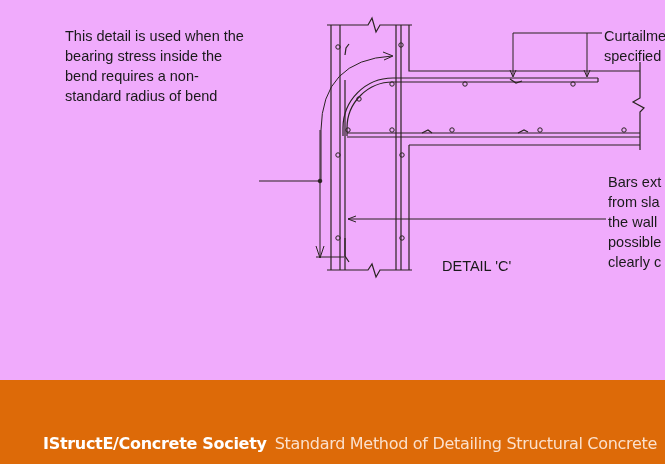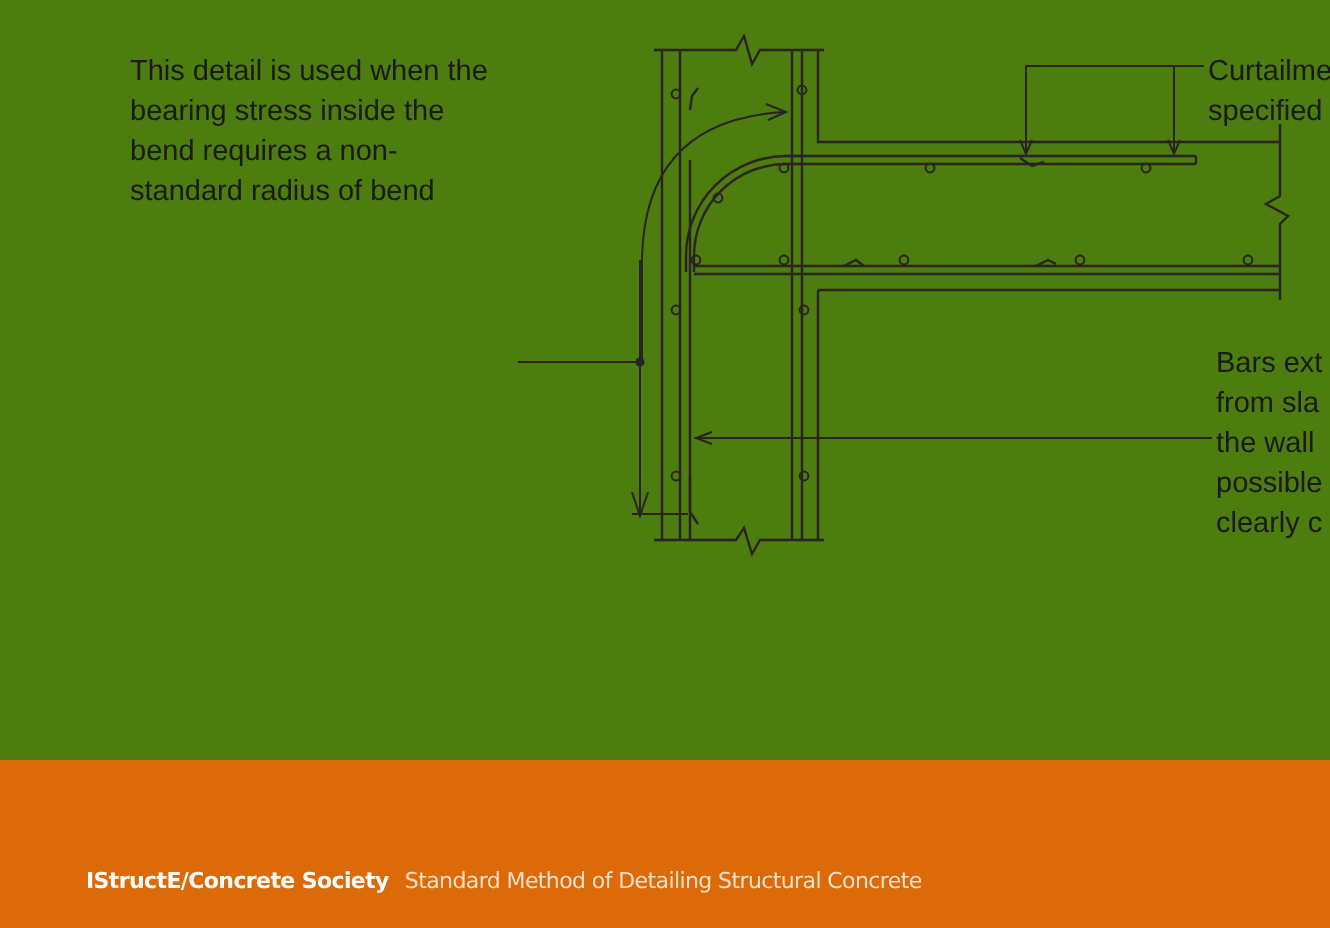--- a/index.html
+++ b/index.html
@@ -2,37 +2,37 @@
 <html><head>
   <meta charset="utf-8">
   <style>
     html, body { margin: 0; padding: 0; }
     body {
       width: 665px; height: 464px; overflow: hidden;
       background: #f7e2d1;
       font-family: "Liberation Sans", sans-serif;
       position: relative;
     }
-    .canvas { position: absolute; left: 0; top: 0; width: 665px; height: 380px; background: #4d7c0f; }
+    .canvas { position: absolute; left: 0; top: 0; width: 665px; height: 380px; background: #f0abfc; }
     .note {
       position: absolute; color: #1a1a1a; font-size: 14.5px; line-height: 20px;
       white-space: pre-line; font-family: "Liberation Sans", sans-serif;
     }
     #note-bend { left: 65px; top: 26px; width: 220px; }
     #note-tension { left: 66px; top: 171px; }
     #note-curtail { left: 604px; top: 26px; width: 200px; white-space: pre; }
     #note-bars { left: 608px; top: 172px; width: 200px; white-space: pre; }
     #detail-label { left: 442px; top: 256px; font-size: 14.5px; }
     svg.drawing { position: absolute; left: 0; top: 0; }
     .footer {
       position: absolute; left: 0; top: 380px; width: 665px; height: 84px;
       background: #dd6a08;
     }
     .footer-text {
-      position: absolute; left: 43px; top: 434px; font-size: 11px; color: #fbe6d6;
+      position: absolute; left: 43px; top: 434px; font-size: 16px; color: #fbe6d6;
       white-space: nowrap; font-family: "DejaVu Sans", sans-serif; letter-spacing: -0.3px;
     }
     .footer-org { font-weight: bold; color: #ffffff; margin-right: 8px; }
     .footer-title { font-weight: normal; color: #fbe0cc; }
   </style>
 </head>
 <body>
 
 <div class="canvas">
 
@@ -127,18 +127,19 @@
 bearing stress inside the
 bend requires a non-
 standard radius of bend</div>
   <div class="note" id="note-curtail">Curtailme
 specified</div>
   <div class="note" id="note-bars">Bars ext
 from sla
 the wall 
 possible
 clearly c</div>
+  <div class="note" id="detail-label">DETAIL 'C'</div>
 </div>
 
 <div class="footer"></div>
 <div class="footer-text">
   <span class="footer-org">IStructE/Concrete Society</span><span class="footer-title">Standard Method of Detailing Structural Concrete</span>
 </div>
 
 </body></html>

